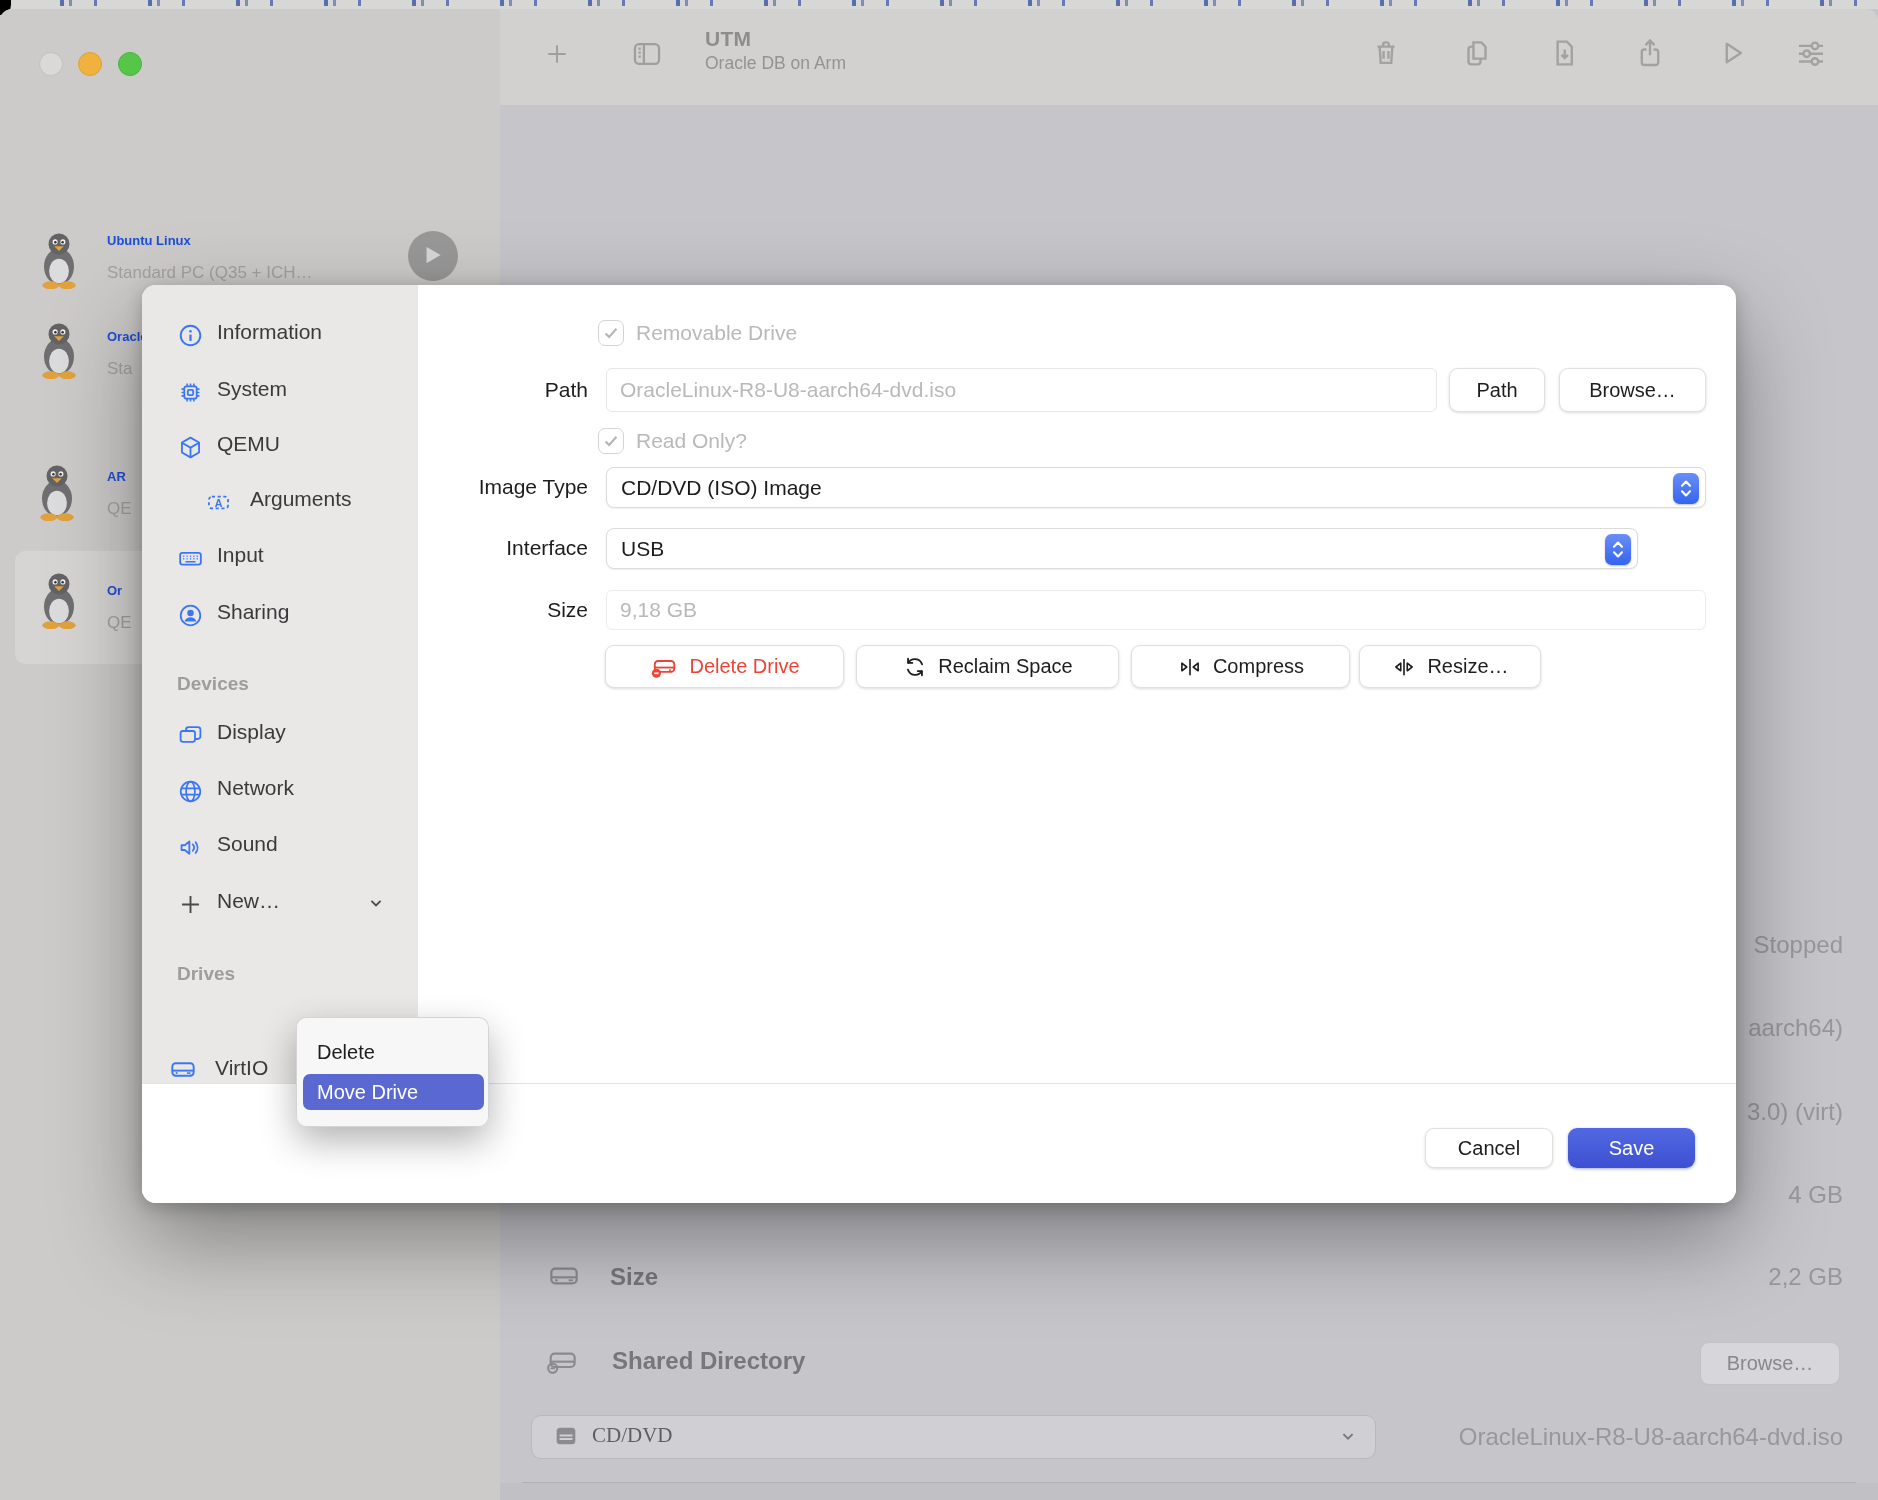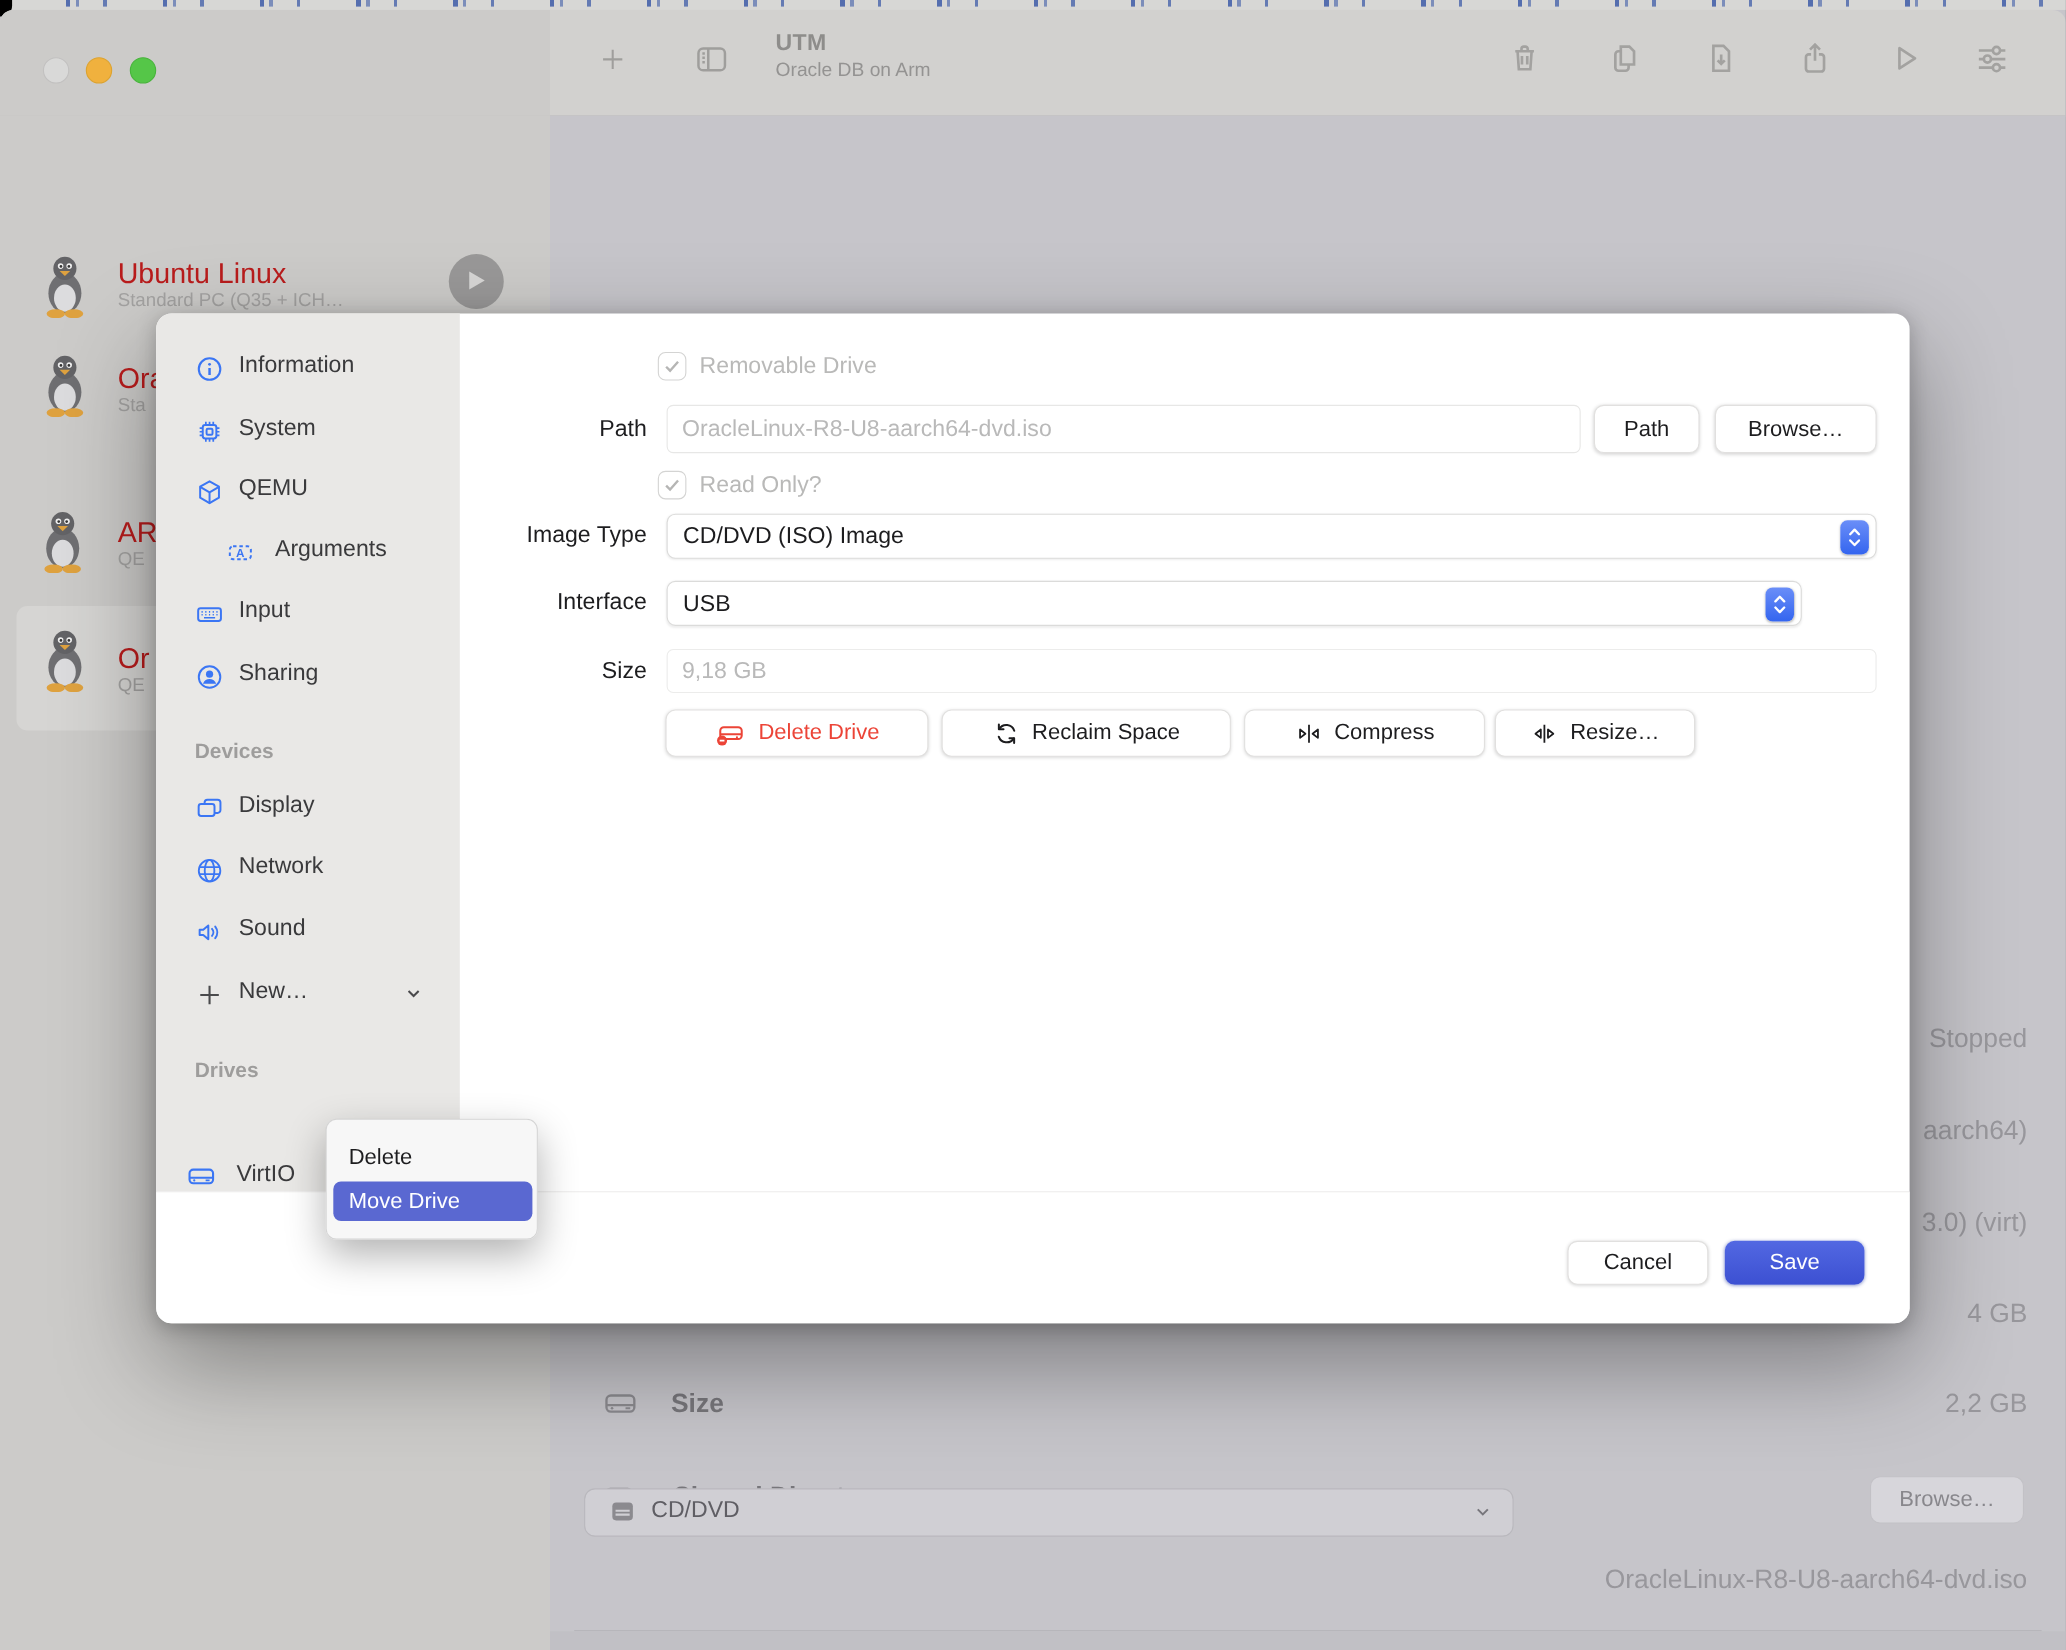--- a/index.html
+++ b/index.html
@@ -22,21 +22,21 @@
   .l-close{left:39px;background:#d9d9d8;border:1px solid #c2c1c0;}
   .l-min{left:78px;background:#f0b13e;border:1px solid #dda32f;}
   .l-zoom{left:118px;background:#55c648;border:1px solid #47b43b;}
   .tbtn{color:#9f9e9c;}
   .tb-title{color:#8e8d8b;font-size:21px;font-weight:bold;letter-spacing:.3px;}
   .tb-sub{color:#949392;font-size:17.5px;}
   .ticon{color:#a3a2a0;}
 
   
   .vm-sidebar{left:0;top:96px;width:500px;height:1395px;background:#cccbc9;}
-  .vm-title{font-size:26px;font-weight:normal;color:#b91c1c;}
+  .vm-title{font-size:13px;font-weight:bold;color:#1d4ed8;}
   .vm-sub{font-size:17px;color:#a3a2a1;}
   .vm-sel{background:#d6d5d3;border-radius:10px;}
   .playbtn{width:50px;height:50px;border-radius:50%;background:rgba(112,111,112,.55);}
   .playbtn svg{margin:9px 0 0 11px;}
 
   
   .content{left:500px;top:96px;width:1378px;height:1395px;background:#c6c5ca;}
   .bg-val{font-size:24px;color:#98979c;white-space:nowrap;}
   .bg-lbl{font-size:24px;font-weight:bold;color:#77767b;white-space:nowrap;}
   .bg-icon{color:#8b8a8f;}
@@ -262,21 +262,21 @@
         <svg width="36" height="32" viewBox="0 0 24 24" fill="none" stroke="currentColor" stroke-width="1.6">
             <rect x="3.5" y="6.5" width="18" height="10" rx="3"></rect>
             <path d="M3.5 12.5h18"></path>
             <circle cx="5" cy="17.5" r="3.4"></circle>
             <path d="M3.3 17.5h3.4" stroke-width="1.3"></path>
           </svg>
       </div>
       <div class="abs bg-lbl" style="left:112px;top:1242px;">Shared Directory</div>
       <div class="abs bg-btn" style="right:38px;top:1237px;width:138px;height:41px;line-height:41px;">Browse…</div>
 
-      <div class="abs bg-select" style="left:31px;top:1248px;width:843px;height:42px;">
+      <div class="abs bg-select" style="left:31px;top:1310px;width:843px;height:42px;font-family:Liberation Serif, serif;">
         <span class="abs bg-icon" style="left:20px;top:6px;">
           <svg width="28" height="28" viewBox="0 0 24 24" fill="none" stroke="currentColor" stroke-width="1.7">
               <rect x="4" y="5" width="16" height="14" rx="3" fill="#8b8a8f" stroke="none"></rect>
               <path d="M6.5 11.5h11M6.5 14.5h11" stroke="#d0cfd4"></path>
             </svg>
         </span>
         <span class="abs" style="left:60px;top:7px;">CD/DVD</span>
         <span class="abs" style="right:16px;top:5px;color:#77767c;">
           <svg width="22" height="30" viewBox="0 0 24 24" fill="none" stroke="currentColor" stroke-width="2">
               <path d="M7 10l5 5 5-5"></path>

